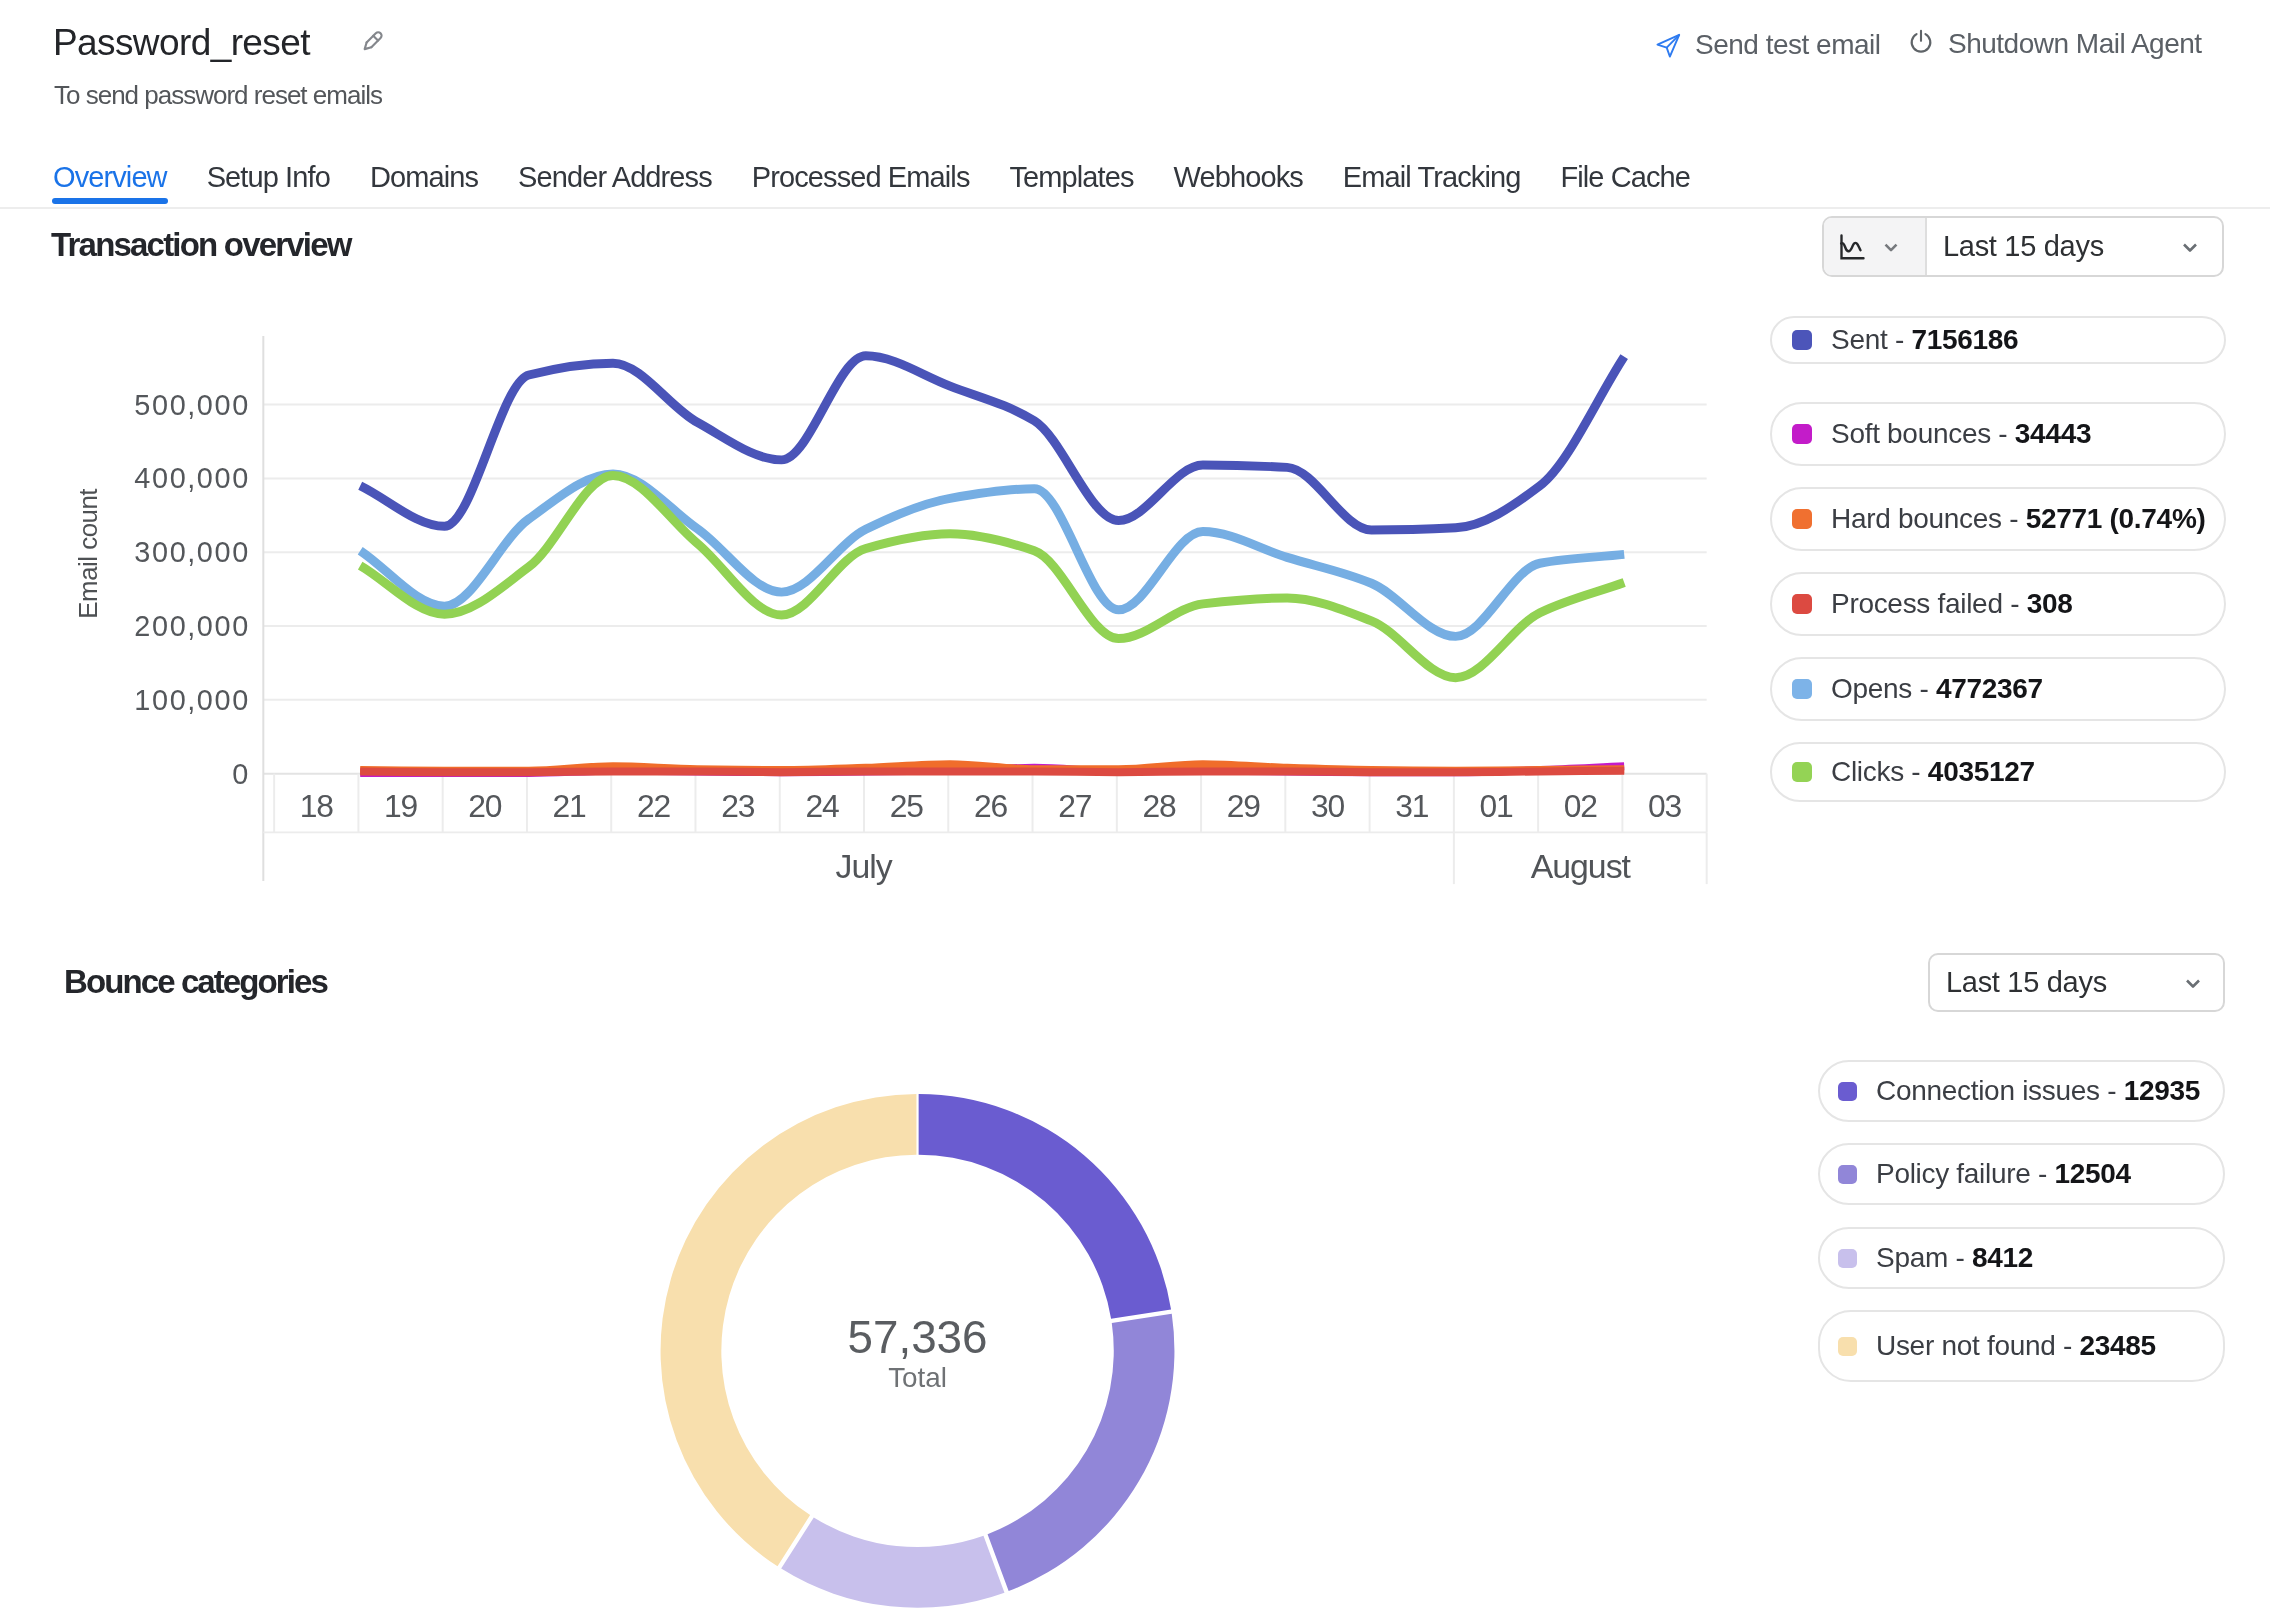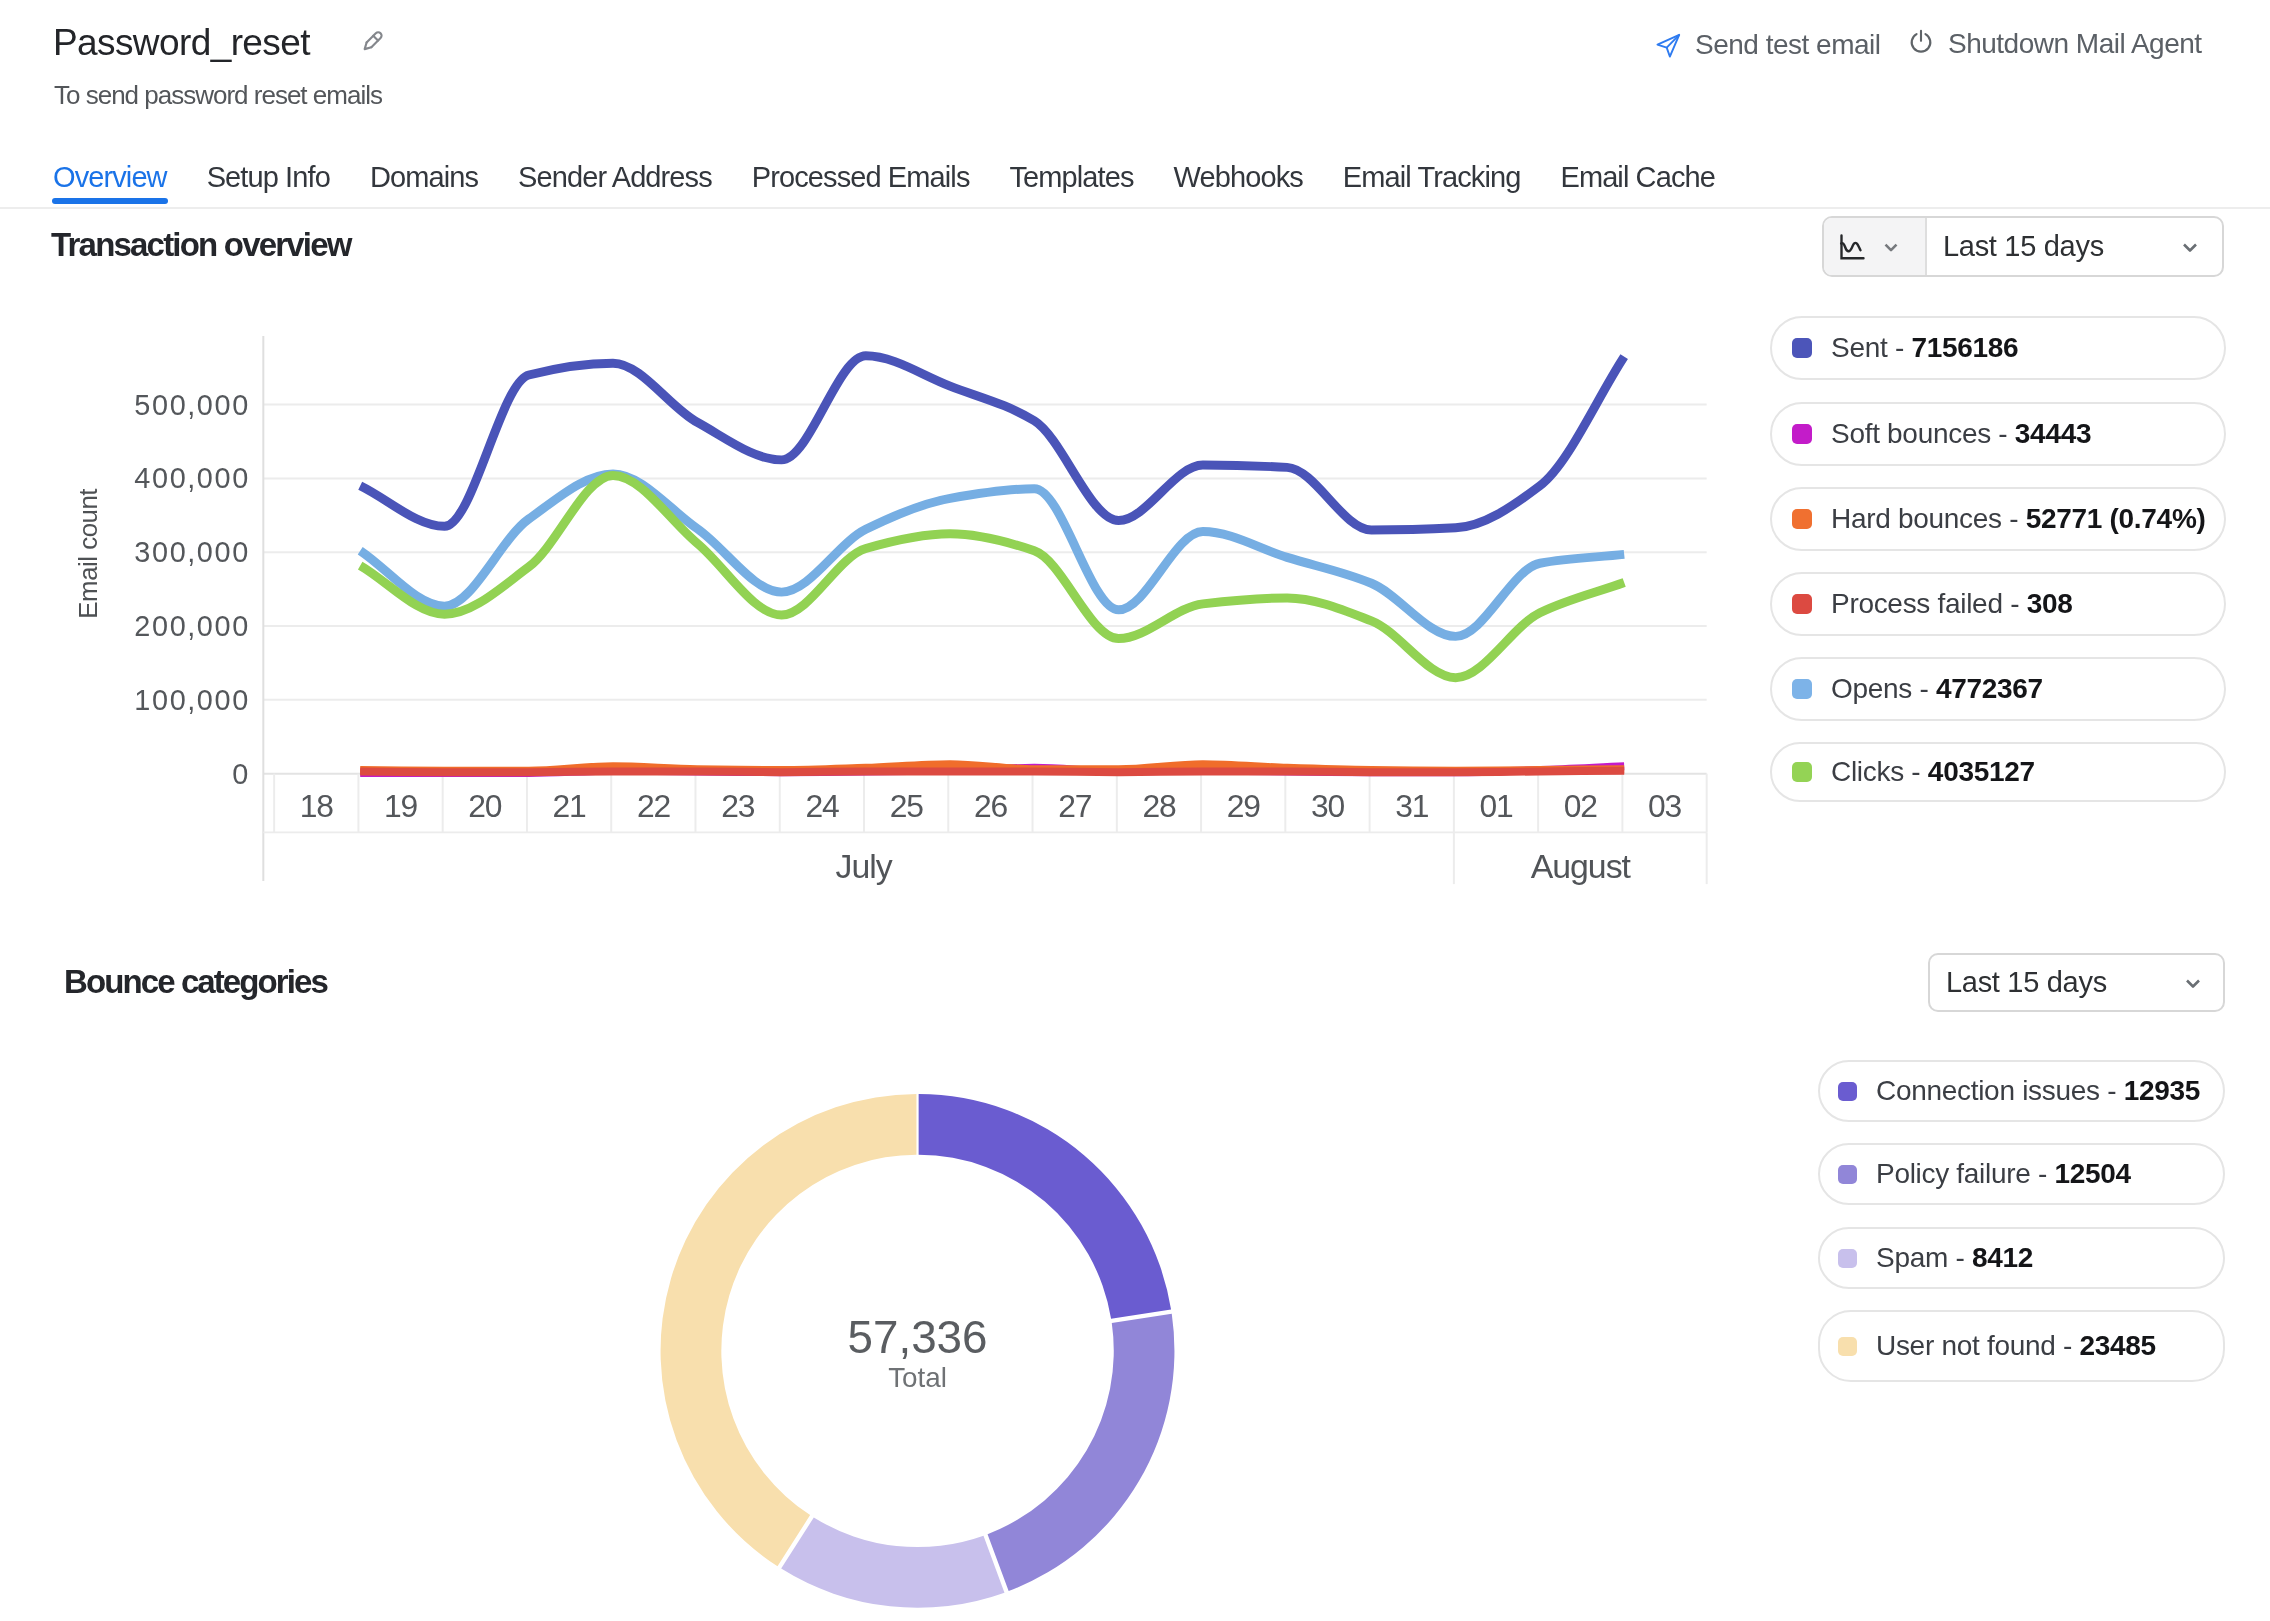--- a/index.html
+++ b/index.html
@@ -39,21 +39,21 @@
 
 <div class="tabs">
     <span style="color:#1a73e8">Overview</span>
     <span>Setup Info</span>
     <span>Domains</span>
     <span>Sender Address</span>
     <span>Processed Emails</span>
     <span>Templates</span>
     <span>Webhooks</span>
     <span>Email Tracking</span>
-    <span>Email Cache</span>
+    <span>File Cache</span>
   </div>
 <div class="abs" style="left:52px;top:198px;width:116px;height:6px;border-radius:3px;background:#1a73e8"></div>
 <div class="abs" style="left:0;top:207px;width:2271px;height:2px;background:#ededed"></div>
 
 <div class="abs" style="left:51px;top:226px;font-size:33px;font-weight:bold;color:#24262b;letter-spacing:-1.8px;word-spacing:0px">Transaction overview</div>
 
 <div class="sel" style="left:1822px;top:216px;width:402px;height:61px;padding:0">
   <div style="width:103px;height:100%;background:#f4f4f5;border-right:2px solid #dedede;border-radius:8px 0 0 8px;display:flex;align-items:center;padding-left:13px;gap:13px">
     <svg width="30" height="30" viewBox="0 0 24 24" fill="none" stroke="#26282b" stroke-width="1.9" stroke-linecap="round">
         <path d="M3.6 2.8 V21 H21.2"></path>
@@ -127,21 +127,21 @@
     <text x="1588.4" y="883" text-anchor="middle" font-size="34" letter-spacing="-1" fill="#515458">August</text>
     <text x="97" y="557" transform="rotate(-90 97 557)" text-anchor="middle" font-size="26" fill="#4e5154" letter-spacing="-0.5">Email count</text>
     <path d="M362.0 488.6 C390.2 502.2 418.5 529.4 446.7 529.4 C474.9 529.4 503.2 384.7 531.4 377.3 C559.6 370.0 587.9 365.4 616.1 365.4 C644.3 365.4 672.6 409.4 700.8 424.8 C729.0 440.2 757.3 462.6 785.5 462.6 C813.7 462.6 842.0 358.0 870.2 358.0 C898.4 358.0 926.7 377.6 954.9 388.4 C983.1 399.3 1011.4 406.1 1039.6 423.3 C1067.8 440.6 1096.1 523.5 1124.3 523.5 C1152.5 523.5 1180.8 467.8 1209.0 467.8 C1237.2 467.8 1265.5 468.6 1293.7 470.1 C1321.9 471.5 1350.2 533.1 1378.4 533.1 C1406.6 533.1 1434.9 532.3 1463.1 530.9 C1491.3 529.5 1519.6 509.9 1547.8 488.6 C1576.0 467.4 1604.3 402.1 1632.5 358.8" fill="none" stroke="#4A54B8" stroke-width="9" stroke-linecap="butt" stroke-linejoin="round"></path>
     <path d="M362.0 777.3 C390.2 777.3 418.5 777.3 446.7 777.3 C474.9 777.3 503.2 777.3 531.4 777.3 C559.6 777.3 587.9 775.0 616.1 775.0 C644.3 775.0 672.6 775.5 700.8 775.8 C729.0 776.0 757.3 776.5 785.5 776.5 C813.7 776.5 842.0 776.0 870.2 775.8 C898.4 775.5 926.7 775.4 954.9 775.0 C983.1 774.6 1011.4 772.1 1039.6 772.1 C1067.8 772.1 1096.1 775.8 1124.3 775.8 C1152.5 775.8 1180.8 775.0 1209.0 775.0 C1237.2 775.0 1265.5 775.5 1293.7 775.8 C1321.9 776.0 1350.2 776.5 1378.4 776.5 C1406.6 776.5 1434.9 776.5 1463.1 776.5 C1491.3 776.5 1519.6 775.2 1547.8 774.3 C1576.0 773.4 1604.3 771.8 1632.5 770.6" fill="none" stroke="#C31CC9" stroke-width="8" stroke-linecap="butt" stroke-linejoin="round"></path>
     <path d="M362.0 774.3 C390.2 774.5 418.5 775.0 446.7 775.0 C474.9 775.0 503.2 775.0 531.4 775.0 C559.6 775.0 587.9 770.6 616.1 770.6 C644.3 770.6 672.6 773.2 700.8 773.5 C729.0 773.9 757.3 774.3 785.5 774.3 C813.7 774.3 842.0 773.0 870.2 772.1 C898.4 771.1 926.7 768.4 954.9 768.4 C983.1 768.4 1011.4 773.5 1039.6 773.5 C1067.8 773.5 1096.1 773.5 1124.3 773.5 C1152.5 773.5 1180.8 768.4 1209.0 768.4 C1237.2 768.4 1265.5 771.1 1293.7 772.1 C1321.9 773.0 1350.2 773.9 1378.4 774.3 C1406.6 774.7 1434.9 775.0 1463.1 775.0 C1491.3 775.0 1519.6 774.5 1547.8 774.3 C1576.0 774.0 1604.3 773.8 1632.5 773.5" fill="none" stroke="#F06D2B" stroke-width="8" stroke-linecap="butt" stroke-linejoin="round"></path>
     <path d="M362.0 775.8 C390.2 776.0 418.5 776.5 446.7 776.5 C474.9 776.5 503.2 776.5 531.4 776.5 C559.6 776.5 587.9 775.8 616.1 775.8 C644.3 775.8 672.6 775.8 700.8 775.8 C729.0 775.8 757.3 776.5 785.5 776.5 C813.7 776.5 842.0 775.8 870.2 775.8 C898.4 775.8 926.7 775.8 954.9 775.8 C983.1 775.8 1011.4 775.8 1039.6 775.8 C1067.8 775.8 1096.1 776.5 1124.3 776.5 C1152.5 776.5 1180.8 775.8 1209.0 775.8 C1237.2 775.8 1265.5 775.8 1293.7 775.8 C1321.9 775.8 1350.2 776.5 1378.4 776.5 C1406.6 776.5 1434.9 776.5 1463.1 776.5 C1491.3 776.5 1519.6 776.0 1547.8 775.8 C1576.0 775.5 1604.3 775.3 1632.5 775.0" fill="none" stroke="#DC4A41" stroke-width="8" stroke-linecap="butt" stroke-linejoin="round"></path>
     <path d="M362.0 553.9 C390.2 572.5 418.5 609.6 446.7 609.6 C474.9 609.6 503.2 541.9 531.4 522.0 C559.6 502.1 587.9 476.7 616.1 476.7 C644.3 476.7 672.6 512.0 700.8 531.7 C729.0 551.3 757.3 595.5 785.5 595.5 C813.7 595.5 842.0 546.3 870.2 532.4 C898.4 518.5 926.7 506.1 954.9 501.2 C983.1 496.3 1011.4 491.6 1039.6 491.6 C1067.8 491.6 1096.1 613.3 1124.3 613.3 C1152.5 613.3 1180.8 534.6 1209.0 534.6 C1237.2 534.6 1265.5 551.9 1293.7 560.6 C1321.9 569.3 1350.2 574.9 1378.4 586.6 C1406.6 598.2 1434.9 640.0 1463.1 640.0 C1491.3 640.0 1519.6 571.8 1547.8 566.5 C1576.0 561.2 1604.3 560.6 1632.5 557.6" fill="none" stroke="#76AEE3" stroke-width="9" stroke-linecap="butt" stroke-linejoin="round"></path>
     <path d="M362.0 568.8 C390.2 585.1 418.5 617.7 446.7 617.7 C474.9 617.7 503.2 591.1 531.4 570.2 C559.6 549.4 587.9 478.2 616.1 478.2 C644.3 478.2 672.6 523.1 700.8 546.5 C729.0 569.9 757.3 618.5 785.5 618.5 C813.7 618.5 842.0 559.8 870.2 551.7 C898.4 543.6 926.7 536.9 954.9 536.9 C983.1 536.9 1011.4 544.4 1039.6 553.9 C1067.8 563.5 1096.1 642.2 1124.3 642.2 C1152.5 642.2 1180.8 610.7 1209.0 607.3 C1237.2 604.0 1265.5 601.4 1293.7 601.4 C1321.9 601.4 1350.2 613.5 1378.4 624.4 C1406.6 635.3 1434.9 681.5 1463.1 681.5 C1491.3 681.5 1519.6 630.1 1547.8 616.2 C1576.0 602.4 1604.3 596.0 1632.5 585.8" fill="none" stroke="#92D253" stroke-width="9" stroke-linecap="butt" stroke-linejoin="round"></path>
   </svg>
 
-<div class="pill" style="left:1770px;top:316px;width:456px;height:64px">
+<div class="pill" style="left:1770px;top:316px;width:456px;height:48px">
     <span class="sw" style="background:#4C55B9"></span>
     <span class="pl">Sent - <b>7156186</b></span>
   </div>
 <div class="pill" style="left:1770px;top:402px;width:456px;height:64px">
     <span class="sw" style="background:#C31CC9"></span>
     <span class="pl">Soft bounces - <b>34443</b></span>
   </div>
 <div class="pill" style="left:1770px;top:487px;width:456px;height:64px">
     <span class="sw" style="background:#F07030"></span>
     <span class="pl">Hard bounces - <b>52771 (0.74%)</b></span>

